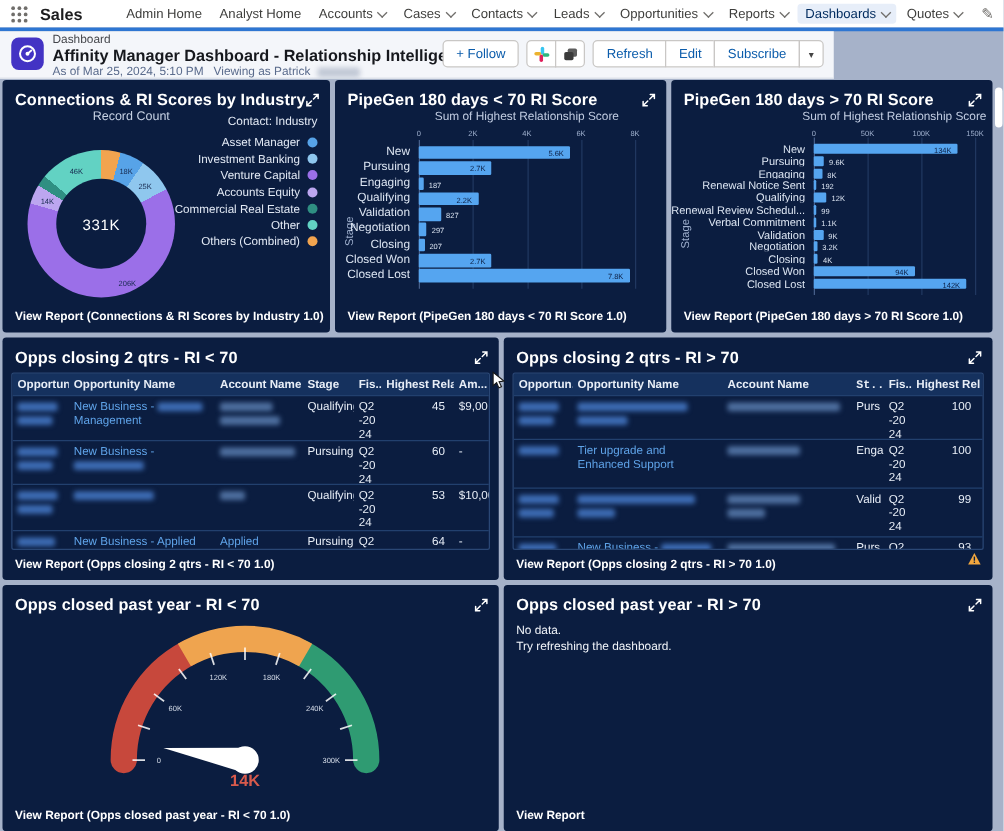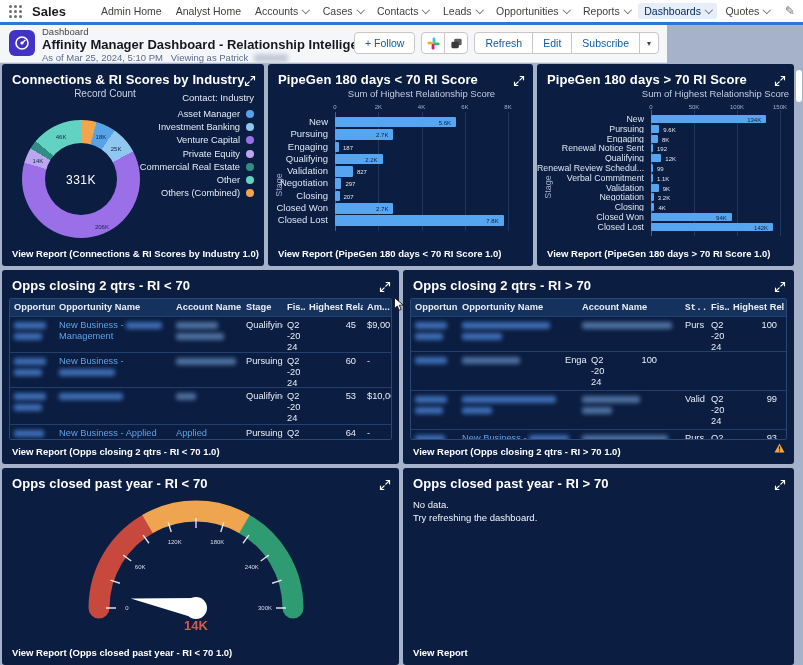--- a/index.html
+++ b/index.html
@@ -209,21 +209,21 @@
           </div>
           <div class="litem">
             <span>Investment Banking</span>
             <span class="dot" style="background: rgb(143, 199, 238);"></span>
           </div>
           <div class="litem">
             <span>Venture Capital</span>
             <span class="dot" style="background: rgb(155, 111, 232);"></span>
           </div>
           <div class="litem">
-            <span>Private Equity</span>
+            <span>Accounts Equity</span>
             <span class="dot" style="background: rgb(188, 166, 240);"></span>
           </div>
           <div class="litem">
             <span>Commercial Real Estate</span>
             <span class="dot" style="background: rgb(47, 143, 130);"></span>
           </div>
           <div class="litem">
             <span>Other</span>
             <span class="dot" style="background: rgb(98, 210, 195);"></span>
           </div>
@@ -426,20 +426,21 @@
             <div class="tcell lnk" style="width: 47px; text-align: left;"><span class="rb b" style="width: 32px;"></span><br><span class="rb b" style="width: 28px;"></span></div>
             <div class="tcell lnk" style="width: 120px; text-align: left;"><span class="rb b" style="width: 88px;"></span><br><span class="rb b" style="width: 40px;"></span></div>
             <div class="tcell" style="width: 103px; text-align: left;"><span class="rb" style="width: 90px;"></span></div>
             <div class="tcell" style="width: 26px; text-align: left;"><span>Purs</span></div>
             <div class="tcell" style="width: 22px; text-align: left; word-break: break-all;"><span>Q2-2024</span></div>
             <div class="tcell" style="width: 55px; text-align: right; padding-right: 7px;"><span>100</span></div>
             <div class="tcell" style="width: 30px; text-align: left;"><span></span></div>
           </div>
           <div class="trow" style="height: 38px;">
             <div class="tcell lnk" style="width: 47px; text-align: left;"><span class="rb b" style="width: 32px;"></span></div>
+            <div class="tcell lnk" style="width: 120px; text-align: left;"><span>Tier upgrade and Enhanced Support</span></div>
             <div class="tcell" style="width: 103px; text-align: left;"><span class="rb" style="width: 58px;"></span></div>
             <div class="tcell" style="width: 26px; text-align: left;"><span>Enga</span></div>
             <div class="tcell" style="width: 22px; text-align: left; word-break: break-all;"><span>Q2-2024</span></div>
             <div class="tcell" style="width: 55px; text-align: right; padding-right: 7px;"><span>100</span></div>
             <div class="tcell" style="width: 30px; text-align: left;"></div>
           </div>
           <div class="trow" style="height: 38px;">
             <div class="tcell lnk" style="width: 47px; text-align: left;"><span class="rb b" style="width: 32px;"></span><br><span class="rb b" style="width: 28px;"></span></div>
             <div class="tcell lnk" style="width: 120px; text-align: left;"><span class="rb b" style="width: 94px;"></span><br><span class="rb b" style="width: 30px;"></span></div>
             <div class="tcell" style="width: 103px; text-align: left;"><span class="rb" style="width: 58px;"></span><br><span class="rb" style="width: 30px;"></span></div>

